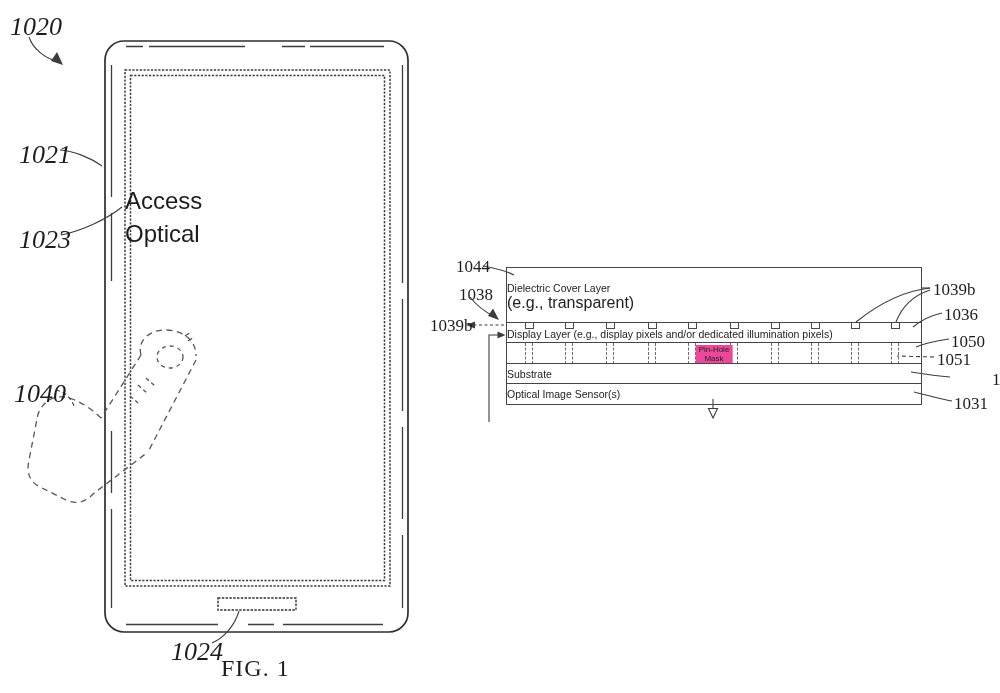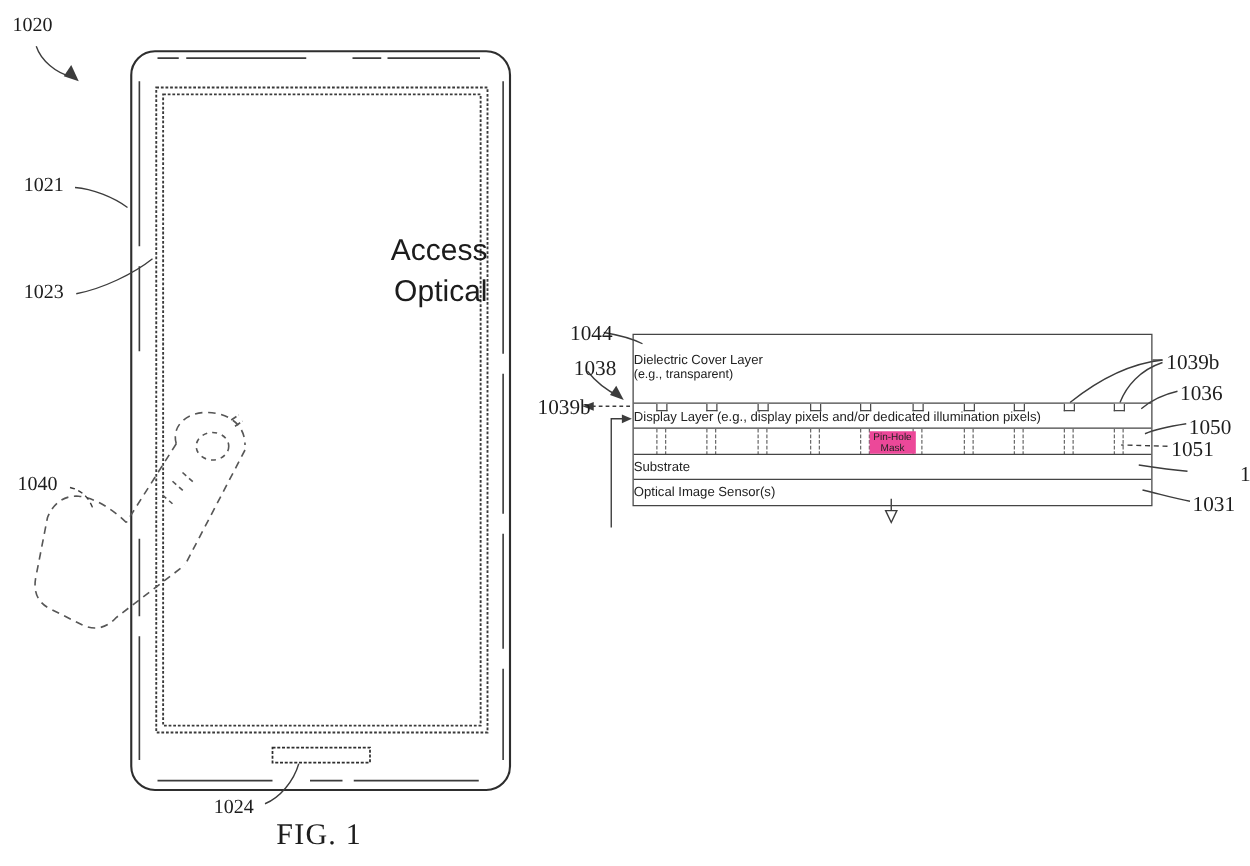--- a/index.html
+++ b/index.html
@@ -2,34 +2,34 @@
 <html><head>
 <meta charset="utf-8">
 <style>
   html,body{margin:0;padding:0;background:#ffffff;}
   #page{position:relative;width:1000px;height:693px;background:#ffffff;overflow:hidden;
         font-family:"Liberation Sans",sans-serif;color:#1d1d1d;}
   svg.lineart{position:absolute;left:0;top:0;z-index:1;}
   .txt{position:absolute;z-index:2;white-space:nowrap;}
   
   .ref{font-family:"Liberation Serif","DejaVu Serif",serif;color:#1d1d1d;}
-  .ref-lg{font-size:16px;}
+  .ref-lg{font-size:26px;font-style:italic;}
   .ref-sm{font-size:17px;}
   .fig-caption{font-family:"Liberation Serif","DejaVu Serif",serif;font-size:24px;letter-spacing:1px;}
   
-  .screen-msg{left:125px;top:184px;width:265px;text-align:right;font-size:24px;line-height:33px;
+  .screen-msg{left:125px;top:184px;width:265px;text-align:left;font-size:24px;line-height:33px;
               color:#1c1c1c;}
   
   .cs-stack{position:absolute;left:506px;top:267px;width:414px;height:136px;z-index:2;
             border:1.3px solid #454545;}
   .cs-row{position:absolute;left:0;right:0;border-top:1.3px solid #454545;}
   .cs-row-first{border-top:none;}
   .cs-center{text-align:left;}
   .layer-name{font-size:10.5px;color:#222;}
-  .layer-sub{font-size:10px;color:#222;}
+  .layer-sub{font-size:16px;color:#222;}
   .px-square{position:absolute;top:0;width:7px;height:5px;background:#fff;
              border:1.1px solid #4a4a4a;border-top:none;}
   .pinhole{position:absolute;top:0;bottom:0;width:6px;
            border-left:1px dashed #6d6d6d;border-right:1px dashed #6d6d6d;}
   .mask-label{position:absolute;left:50%;top:50%;transform:translate(-50%,-50%);
               background:#ec4899;padding:0 3px;font-size:8px;line-height:9px;text-align:center;color:#222;z-index:3;}
 </style>
 </head>
 <body>
 

